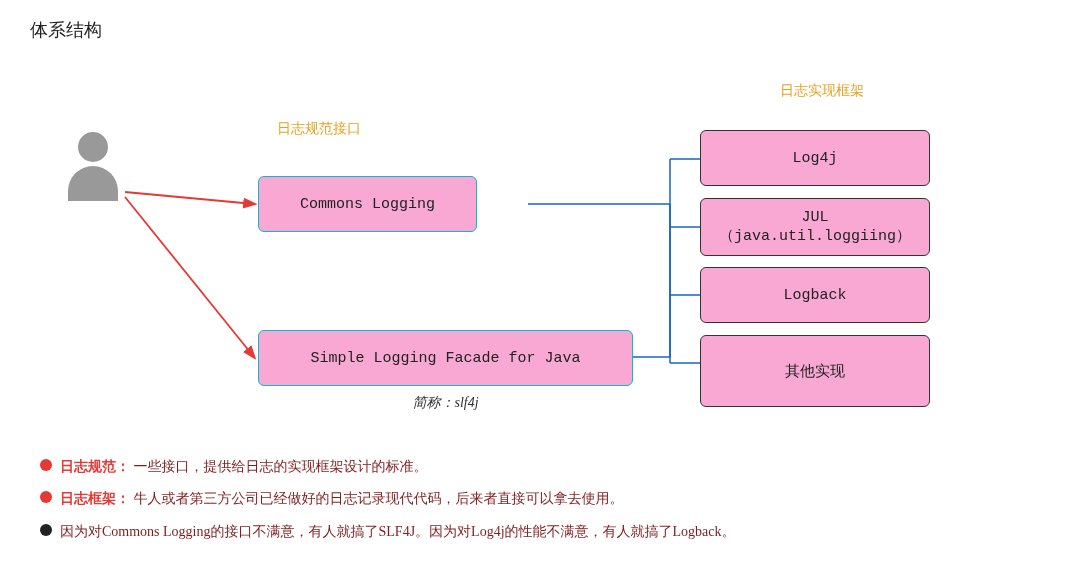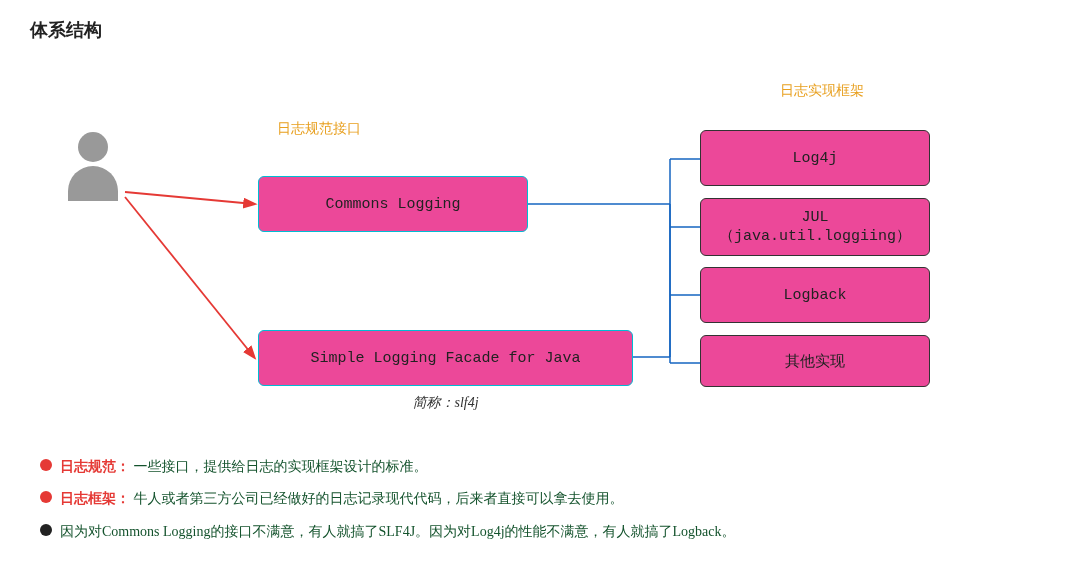--- a/index.html
+++ b/index.html
@@ -12,21 +12,21 @@
       position: relative;
     }
     .page {
       width: 1080px;
       min-height: 562px;
       padding: 18px 30px 18px 30px;
       position: relative;
     }
     .page-title {
       font-size: 18px;
-      font-weight: bold;
+      font-weight: normal;
       color: #222;
       margin-bottom: 10px;
     }
     .diagram-area {
       position: relative;
       width: 100%;
       height: 390px;
     }
     
     .person-icon {
@@ -60,21 +60,21 @@
       color: #e8a020;
       font-size: 14px;
       text-align: right;
     }
 
     
     .box {
       position: absolute;
       border: 1.5px solid #333;
       border-radius: 6px;
-      background: #ec4899;
+      background: #f9a8d4;
       display: flex;
       align-items: center;
       justify-content: center;
       font-size: 15px;
       font-family: 'Courier New', monospace;
       color: #222;
       text-align: center;
     }
     .box-cyan {
       border-color: #00bcd4;
@@ -112,21 +112,21 @@
       width: 12px;
       height: 12px;
       border-radius: 50%;
       margin-top: 3px;
       margin-right: 8px;
       flex-shrink: 0;
     }
     .dot-red { background: #e53935; }
     .dot-black { background: #222; }
     .highlight-red { color: #e53935; font-weight: bold; }
-    .text-normal { color: #14532d; }
+    .text-normal { color: #7f1d1d; }
   </style>
 </head>
 <body>
 
 <div class="page">
   <div class="page-title">体系结构</div>
 
   <div class="diagram-area">
 
     <svg class="arrows-svg">
@@ -159,21 +159,21 @@
 
     </svg>
 
     <div class="person-icon">
       <div class="person-head"></div>
       <div class="person-body"></div>
     </div>
 
     <div class="label-top" style="left:247px; top:68px;">日志规范接口</div>
 
-    <div class="box box-cyan" style="left:228px; top:124px; width:270px; height:56px;">
+    <div class="box box-cyan" style="left:228px; top:124px; width:219px; height:56px;">
       <span>Commons Logging</span>
     </div>
 
 
     <div class="box box-cyan" style="left:228px; top:278px; width:375px; height:56px;">
       <span>Simple Logging Facade for Java</span>
     </div>
 
     <div class="sub-label" style="left:228px; top:342px; width:375px;font-style:italic;">简称：slf4j</div>
 
@@ -185,21 +185,21 @@
 
     <div class="box" style="left:670px; top:146px; width:230px; height:58px;">
       <span style="white-space:pre-line; text-align:center;">JUL
 （java.util.loggiing）</span>
     </div>
 
     <div class="box" style="left:670px; top:215px; width:230px; height:56px;">
       <span>Logback</span>
     </div>
 
-    <div class="box" style="left:670px; top:283px; width:230px; height:52px;">
+    <div class="box" style="left:670px; top:283px; width:230px; height:72px;">
       <span>其他实现</span>
     </div>
   </div>
 
   <div class="bottom-section">
     <div class="bullet-item">
       <div class="bullet-dot dot-red"></div>
       <div>
         <span class="highlight-red">日志规范：</span>
         <span class="text-normal">一些接口，提供给日志的实现框架设计的标准。</span>

